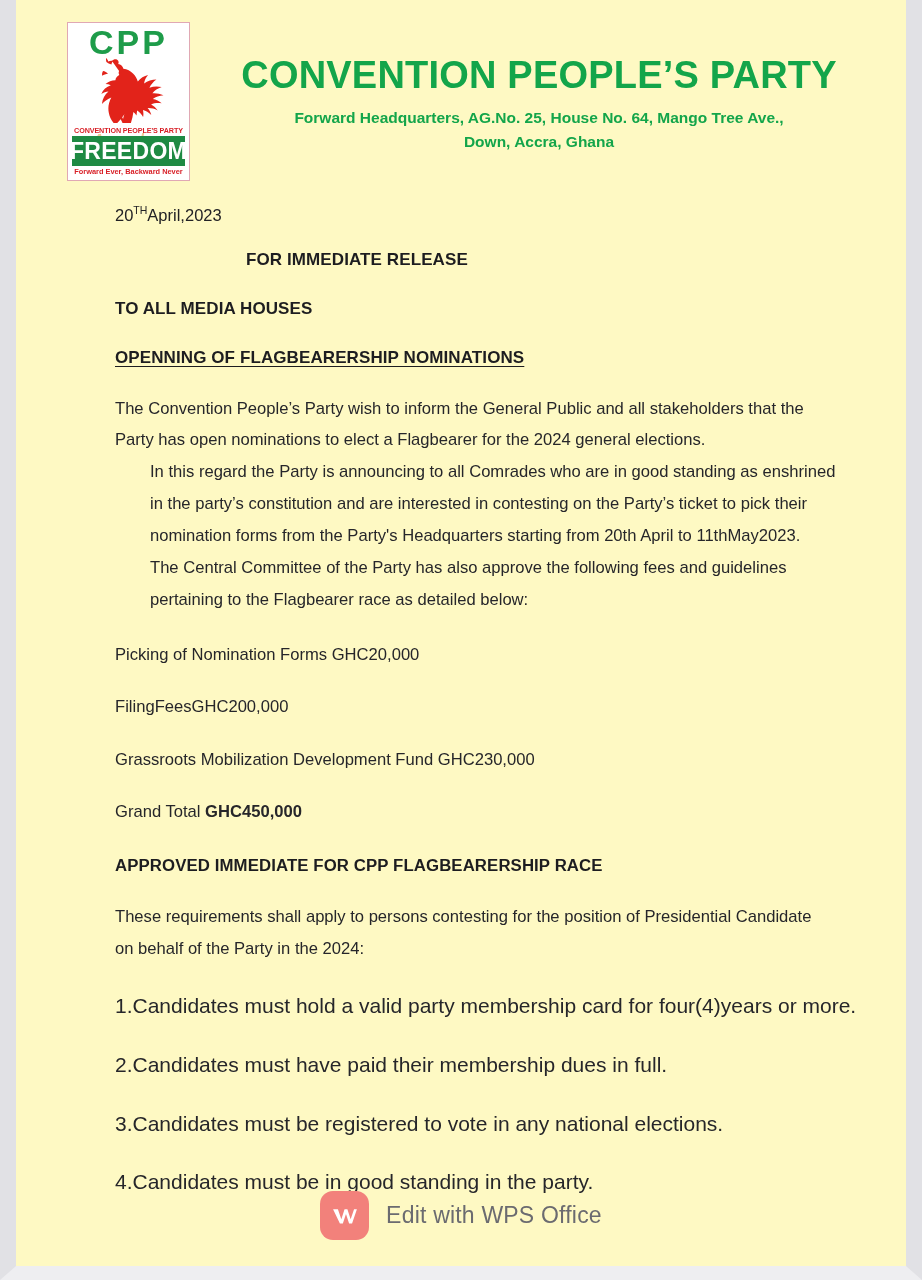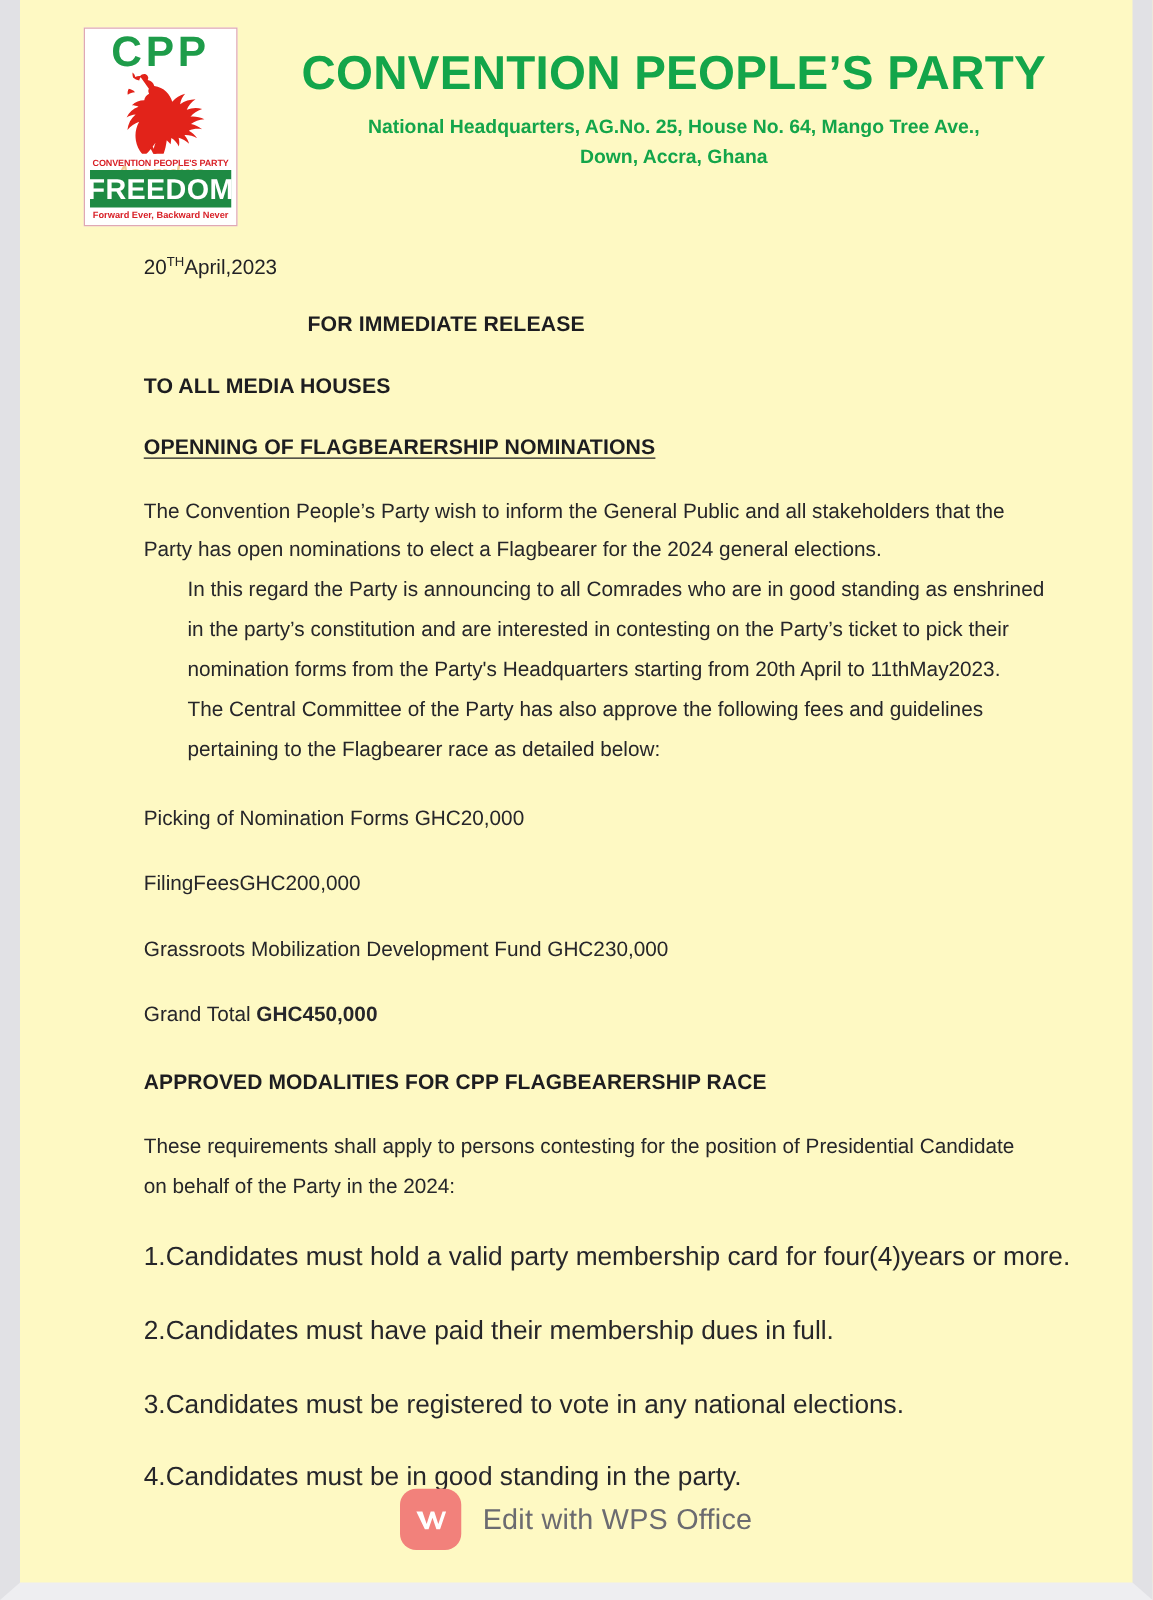--- a/index.html
+++ b/index.html
@@ -116,21 +116,21 @@
     color: rgba(225,160,60,0.55);
     font-style: italic;
     line-height: 1;
     pointer-events: none;
   }
 
   .header-text {
     position: absolute;
     left: 176px;
     right: 20px;
-    top: 40px;
+    top: 56px;
     text-align: center;
   }
   .org-title {
     font-size: 38px;
     font-weight: bold;
     color: #13a54a;
     letter-spacing: 0.2px;
     line-height: 1.05;
     white-space: nowrap;
   }
@@ -268,21 +268,21 @@
       <div class="logo-wm">Asomdwe</div>
       <div class="logo-freedom-band">
         <span class="logo-freedom">FREEDOM</span>
       </div>
       <div class="logo-motto">Forward Ever, Backward Never</div>
     </div>
 
     <div class="header-text">
       <div class="org-title">CONVENTION PEOPLE’S PARTY</div>
       <div class="org-address">
-        <div>National Headquarters, AG.No. 25, House No. 64, Mango Tree Ave.,</div>
+        <div>Forward Headquarters, AG.No. 25, House No. 64, Mango Tree Ave.,</div>
         <div>Down, Accra, Ghana</div>
       </div>
     </div>
   </div>
 
   <div class="body-area">
 
     <div class="date-line"><span>20</span><sup>TH</sup><span>April,2023</span></div>
 
     <div class="release-line">FOR IMMEDIATE RELEASE</div>
@@ -293,21 +293,21 @@
 
     <div class="para">The Convention People’s Party wish to inform the General Public and all stakeholders that the Party has open nominations to elect a Flagbearer for the 2024 general elections.</div>
     <div class="para tight">In this regard the Party is announcing to all Comrades who are in good standing as enshrined in the party’s constitution and are interested in contesting on the Party’s ticket to pick their nomination forms from the Party's Headquarters starting from 20th April to 11thMay2023.</div>
     <div class="para tight">The Central Committee of the Party has also approve the following fees and guidelines pertaining to the Flagbearer race as detailed below:</div>
 
     <div class="fee-line">Picking of Nomination Forms GHC20,000</div>
     <div class="fee-line">FilingFeesGHC200,000</div>
     <div class="fee-line">Grassroots Mobilization Development Fund GHC230,000</div>
     <div class="fee-line"><span>Grand Total </span><b>GHC450,000</b></div>
 
-    <div class="modalities-heading">APPROVED MODALITIES FOR CPP FLAGBEARERSHIP RACE</div>
+    <div class="modalities-heading">APPROVED IMMEDIATE FOR CPP FLAGBEARERSHIP RACE</div>
 
     <div class="para">These requirements shall apply to persons contesting for the position of Presidential Candidate on behalf of the Party in the 2024:</div>
 
     <div class="req-line">1.Candidates must hold a valid party membership card for four(4)years or more.</div>
     <div class="req-line">2.Candidates must have paid their membership dues in full.</div>
     <div class="req-line">3.Candidates must be registered to vote in any  national elections.</div>
     <div class="req-line">4.Candidates must be in good standing in the party.</div>
   </div>
 
   <div class="wps-footer">

